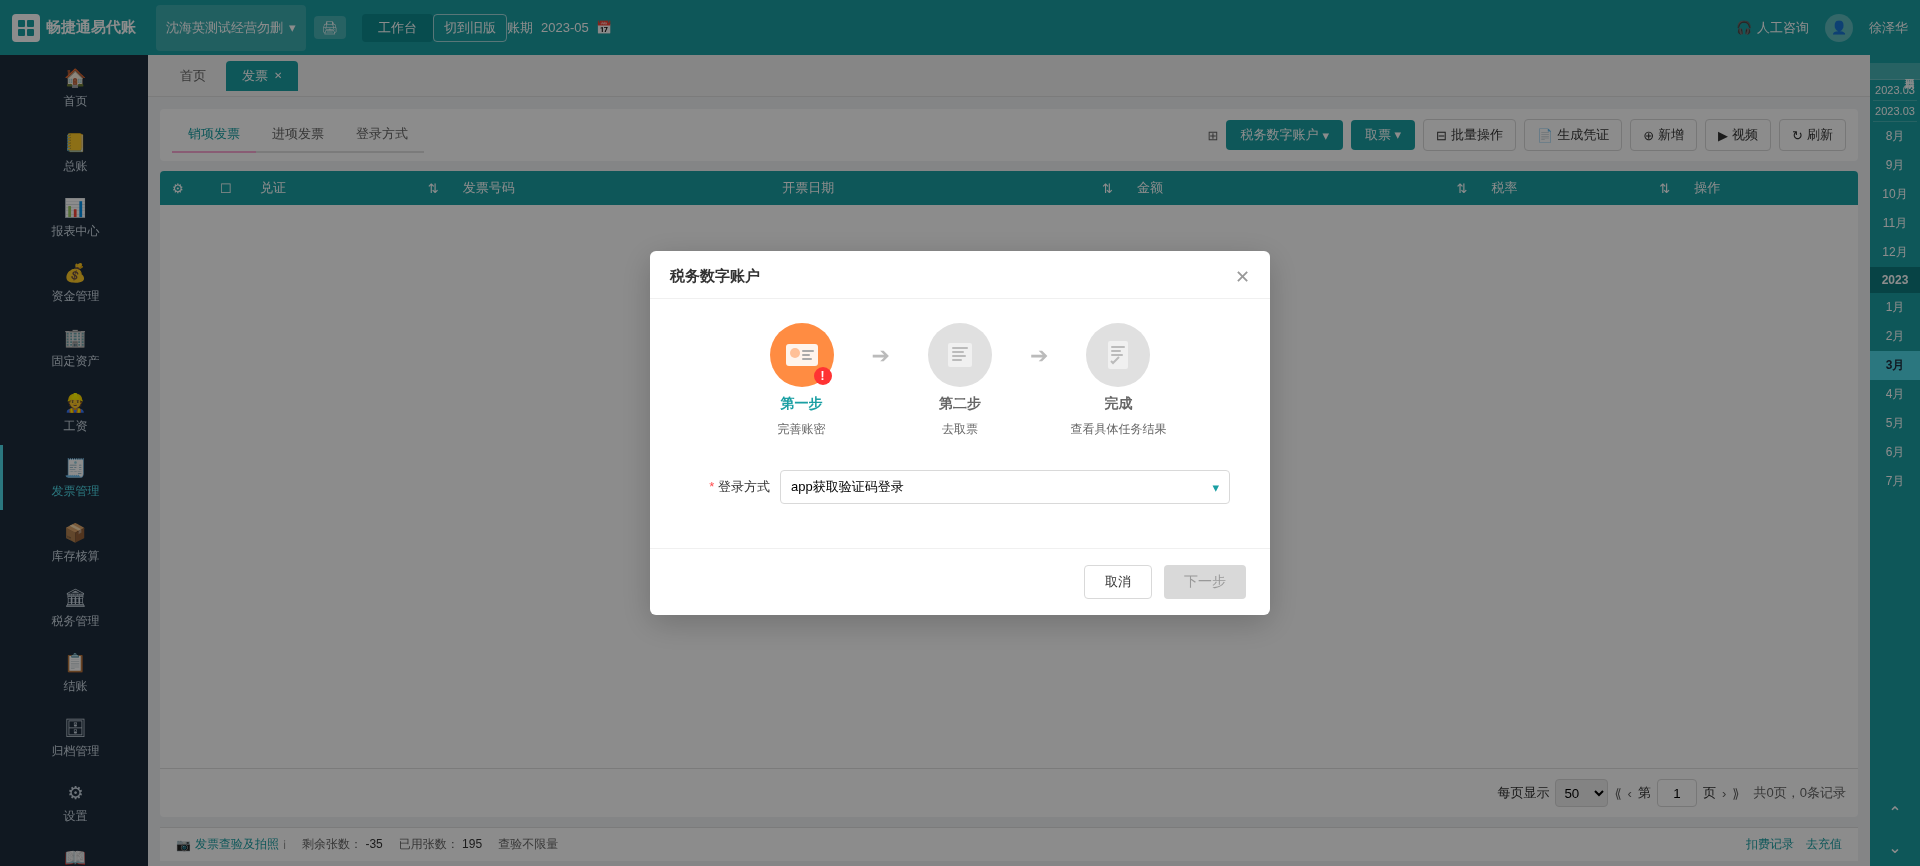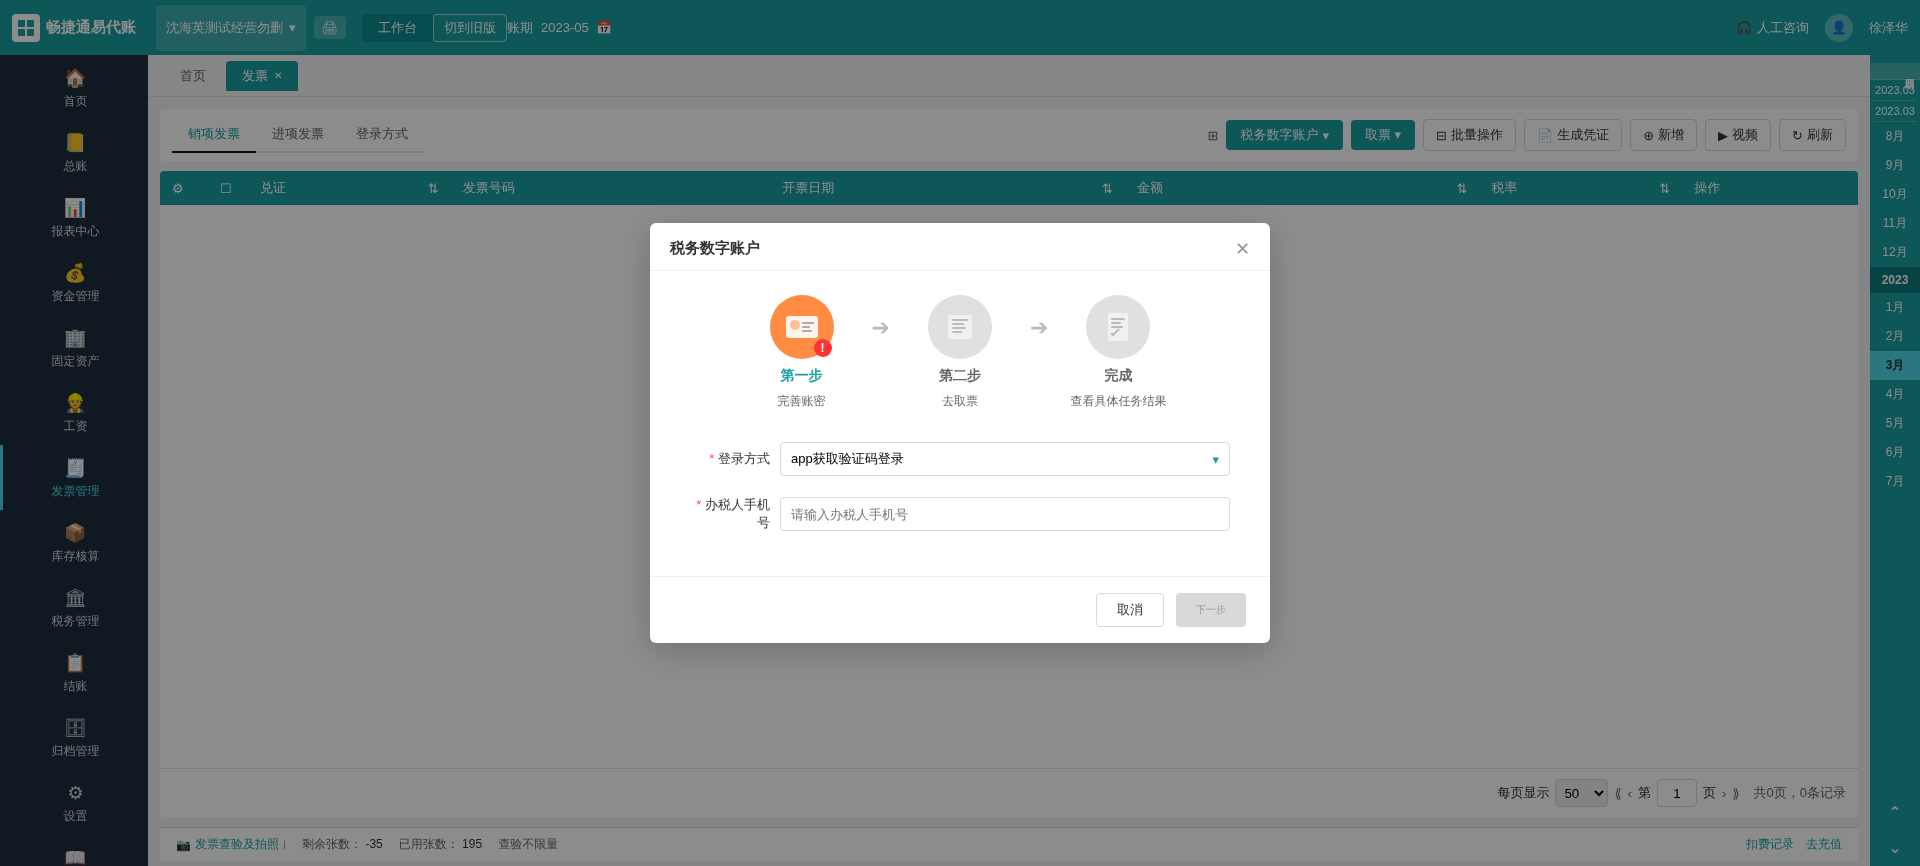--- a/index.html
+++ b/index.html
@@ -80,21 +80,21 @@
     .tab-item.home { color: #666; }
     .tab-item.active { background: #1a9fa3; color: white; }
     .tab-close { font-size: 10px; cursor: pointer; }
 
     
     .page-content { flex: 1; background: #f0f2f5; overflow: hidden; display: flex; flex-direction: column; padding: 12px; gap: 10px; }
 
     
     .sub-tabs { display: flex; align-items: center; gap: 0; border-bottom: 2px solid #e0e0e0; }
     .sub-tab { padding: 8px 16px; cursor: pointer; font-size: 13px; color: #666; }
-    .sub-tab.active { color: #1a9fa3; border-bottom: 2px solid #0f172a; margin-bottom: -2px; }
+    .sub-tab.active { color: #1a9fa3; border-bottom: 2px solid #f9a8d4; margin-bottom: -2px; }
 
     
     .toolbar { display: flex; align-items: center; gap: 8px; justify-content: flex-end; }
     .btn-tax-digital { background: #1a9fa3; color: white; border: none; padding: 6px 14px; border-radius: 4px; cursor: pointer; font-size: 13px; display: flex; align-items: center; gap: 4px; }
     .btn-fetch { background: #1a9fa3; color: white; border: none; padding: 6px 14px; border-radius: 4px; cursor: pointer; font-size: 13px; }
     .btn-outline { background: white; color: #333; border: 1px solid #d9d9d9; padding: 6px 12px; border-radius: 4px; cursor: pointer; font-size: 13px; display: flex; align-items: center; gap: 4px; }
     .search-input-wrap { position: relative; }
     .search-input { width: 280px; height: 32px; border: 1px solid #d9d9d9; border-radius: 4px; padding: 0 32px 0 10px; font-size: 13px; outline: none; }
     .search-btn { position: absolute; right: 8px; top: 50%; transform: translateY(-50%); cursor: pointer; color: #999; }
     .table-header-row { background: #1a9fa3; color: white; display: flex; align-items: center; padding: 8px 12px; font-size: 13px; gap: 16px; }
@@ -166,21 +166,21 @@
     }
     .input-wrap { flex: 1; position: relative; }
     .eye-icon { position: absolute; right: 10px; top: 50%; transform: translateY(-50%); color: #999; cursor: pointer; font-size: 14px; }
 
     
     .modal-footer {
       padding: 16px 24px; border-top: 1px solid #f0f0f0;
       display: flex; justify-content: flex-end; gap: 12px;
     }
     .btn-cancel { padding: 7px 20px; border: 1px solid #d9d9d9; background: white; border-radius: 4px; cursor: pointer; font-size: 13px; color: #333; }
-    .btn-next { padding: 7px 20px; background: #d9d9d9; border: none; border-radius: 4px; cursor: pointer; font-size: 10px; color: #999; }
+    .btn-next { padding: 7px 20px; background: #d9d9d9; border: none; border-radius: 4px; cursor: pointer; font-size: 14px; color: #999; }
 
     
     .bottom-bar { background: white; border-top: 1px solid #e0e0e0; padding: 8px 16px; display: flex; align-items: center; gap: 16px; font-size: 12px; color: #666; }
     .bottom-bar a { color: #1a9fa3; cursor: pointer; text-decoration: none; }
 
     
     .pagination-bar { display: flex; align-items: center; gap: 6px; font-size: 13px; color: #333; }
   </style>
 </head>
 <body>
@@ -488,29 +488,20 @@
           <span style="color:#ff4d4f;">*</span>
           <span>登录方式</span>
         </label>
         <div class="form-select">
           <span>app获取验证码登录</span>
           <span style="color:#1a9fa3;">▾</span>
         </div>
       </div>
 
 
-      <div class="form-row">
-        <label class="form-label">
-          <span style="color:#ff4d4f;">*</span>
-          <span>办税人手机号</span>
-        </label>
-        <div class="input-wrap">
-          <input type="text" class="form-input-field" placeholder="请输入办税人手机号" style="">
-        </div>
-      </div>
 
     </div>
 
     <div class="modal-footer">
       <button class="btn-cancel">取消</button>
       <button class="btn-next">下一步</button>
     </div>
   </div>
 </div>
 

